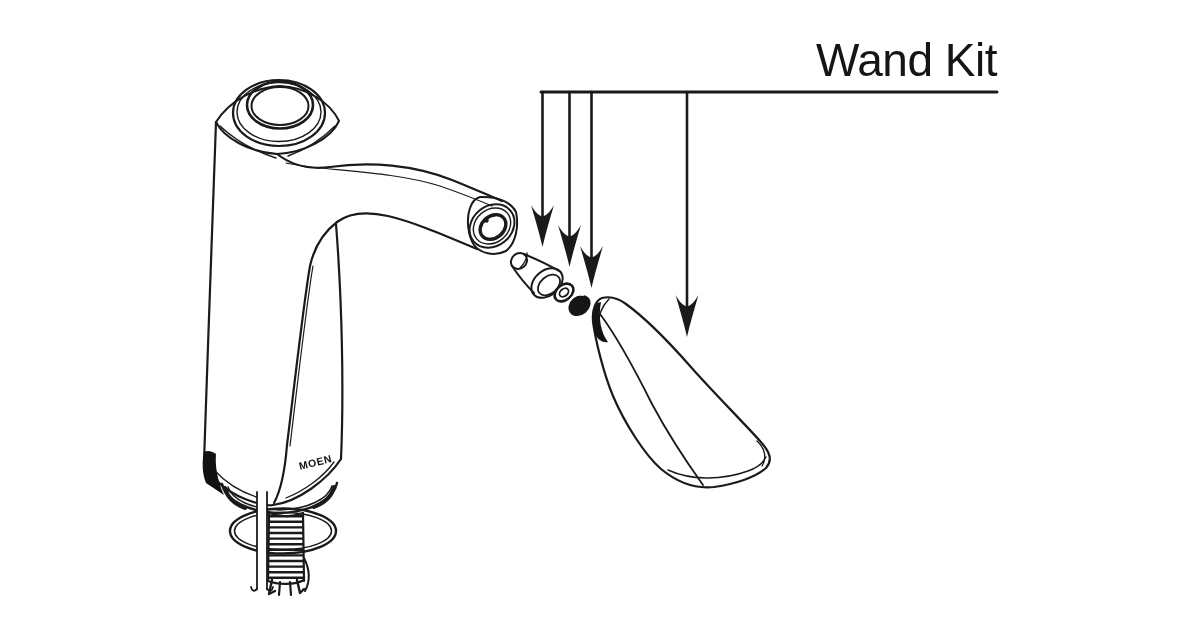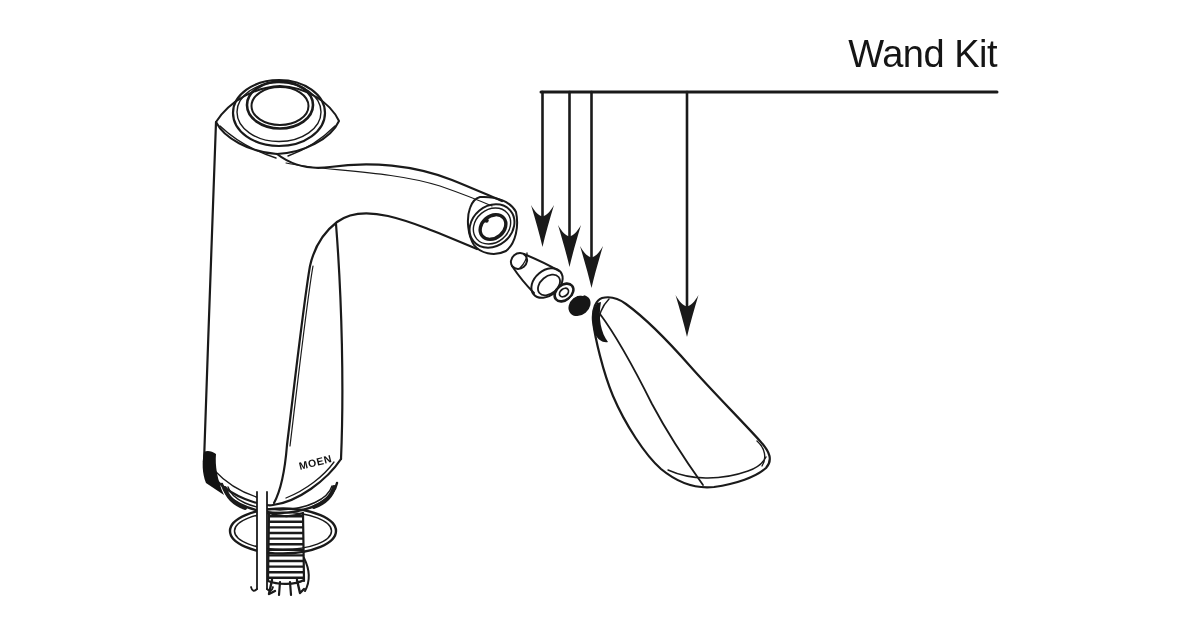--- a/index.html
+++ b/index.html
@@ -3,21 +3,21 @@
 <meta charset="utf-8">
 <style>
   html,body{margin:0;padding:0;background:#ffffff;}
   #stage{
     position:relative;width:1200px;height:630px;background:#ffffff;overflow:hidden;
     font-family:"Liberation Sans", sans-serif;
   }
   #diagram-svg{position:absolute;left:0;top:0;}
   .callout-title{
     position:absolute;top:33px;right:203px;
-    font-size:38px;font-weight:500;letter-spacing:-0.5px;color:#151515;
+    font-size:46px;font-weight:500;letter-spacing:-0.5px;color:#151515;
     font-family:"Liberation Sans", sans-serif;white-space:nowrap;
   }
   svg path, svg ellipse, svg line, svg circle{vector-effect:none;}
 </style>
 </head>
 <body>
 
 <div id="stage">
 
   <svg id="diagram-svg" width="1200" height="630" viewBox="0 0 1200 630" fill="none" stroke="#1a1a1a" stroke-linecap="round" stroke-linejoin="round">

